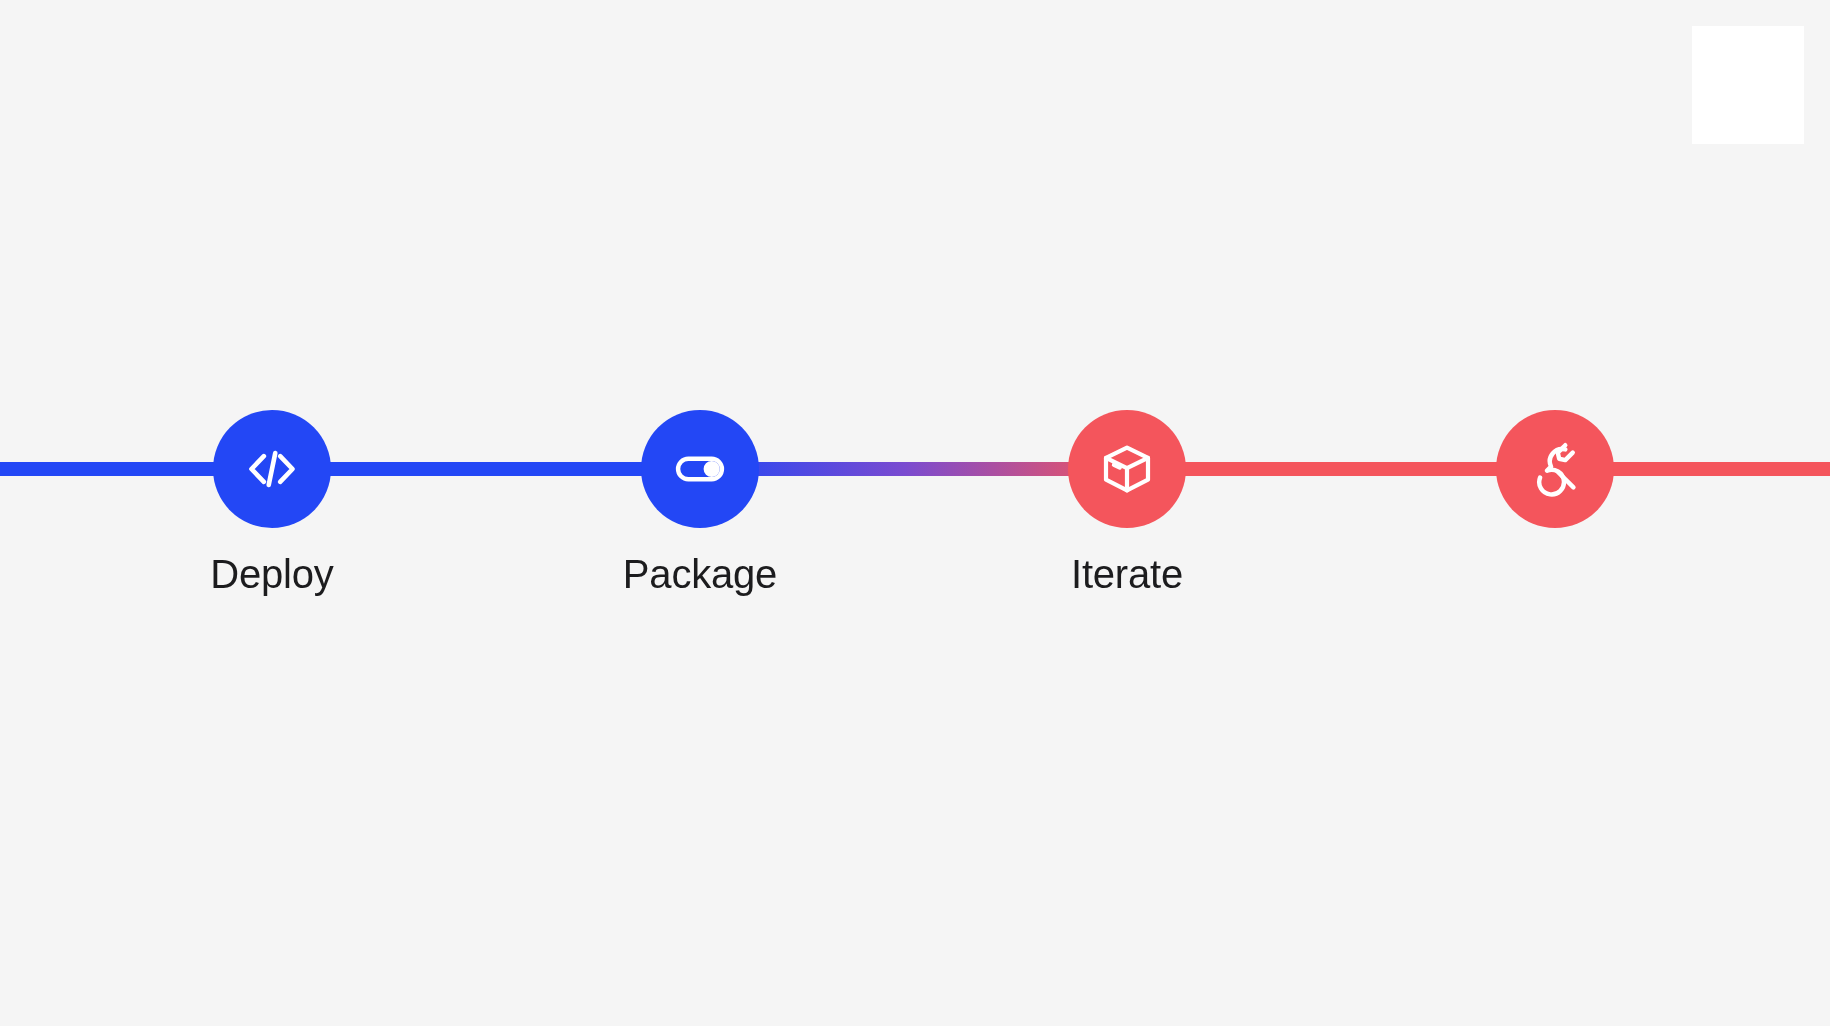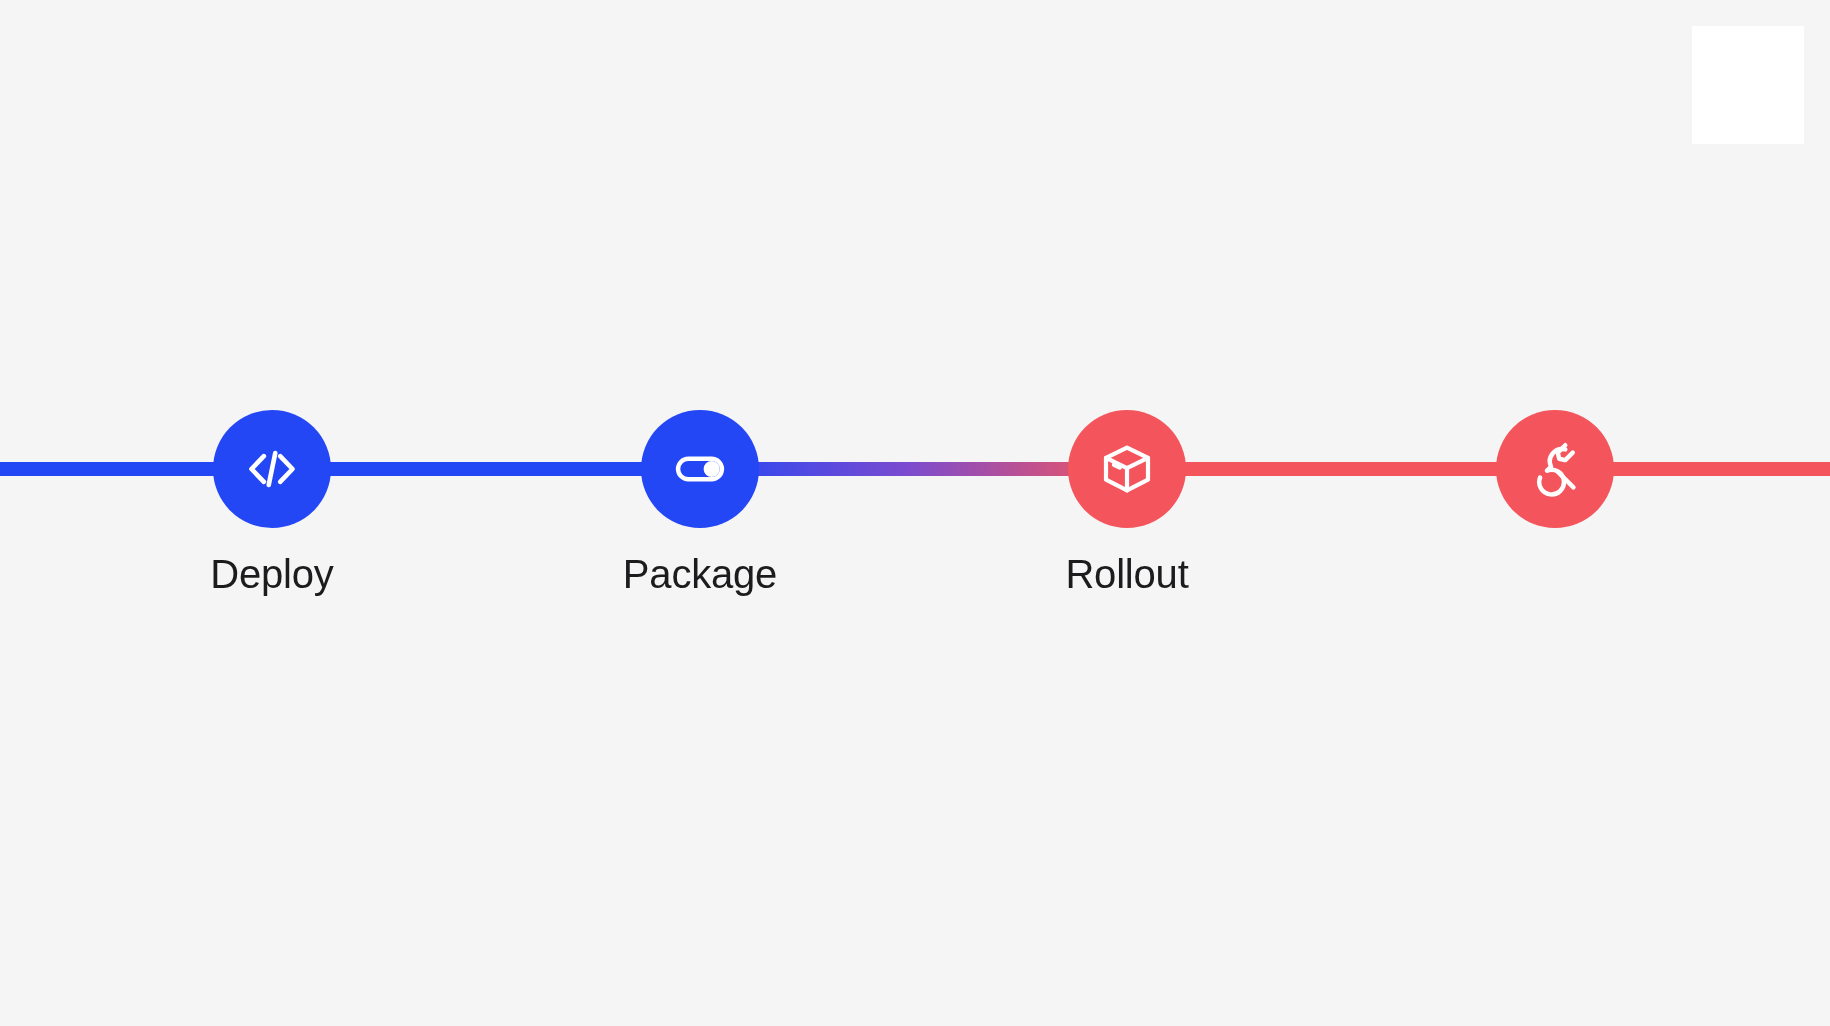--- a/index.html
+++ b/index.html
@@ -123,21 +123,21 @@
   <div class="node" style="left: 1127px; top: 410px; width: 118px; height: 118px; margin-left: -59px; background: rgb(244, 85, 92);">
     <span class="node-icon">
       <svg viewBox="0 0 24 24" fill="none" stroke="#ffffff" stroke-width="1.8" stroke-linecap="round" stroke-linejoin="round" aria-hidden="true">
         <path d="M12 2.8 L21 7.2 L12 11.6 L3 7.2 Z"></path>
         <path d="M3 7.2 L3 16.6 L12 21.2 L21 16.6 L21 7.2"></path>
         <line x1="12" y1="11.6" x2="12" y2="21.2"></line>
         <line x1="6.4" y1="10.2" x2="8.9" y2="11.4"></line>
       </svg>
     </span>
   </div>
-  <div class="node-label" style="left: 1127px; top: 550px; color: rgb(28, 28, 30);">Rollout</div>
+  <div class="node-label" style="left: 1127px; top: 550px; color: rgb(28, 28, 30);">Iterate</div>
 
   <div class="node" style="left: 1555px; top: 410px; width: 118px; height: 118px; margin-left: -59px; background: rgb(244, 85, 92);">
     <span class="node-icon">
       <svg viewBox="0 0 24 24" fill="none" stroke="#ffffff" stroke-width="1.9" stroke-linecap="round" stroke-linejoin="round" aria-hidden="true">
         <path d="M16.4 3.6 a5.3 5.3 0 0 0 -6.1 7.4 l-1.7 1.7 a5.3 5.3 0 1 1 -3.0 3.0"></path>
         <path d="M19.6 5.0 l-3.2 3.2 l-2.6 -0.6 l-0.6 -2.6 l3.2 -3.2"></path>
         <line x1="13.4" y1="13.4" x2="19.9" y2="19.9"></line>
       </svg>
     </span>
   </div>

